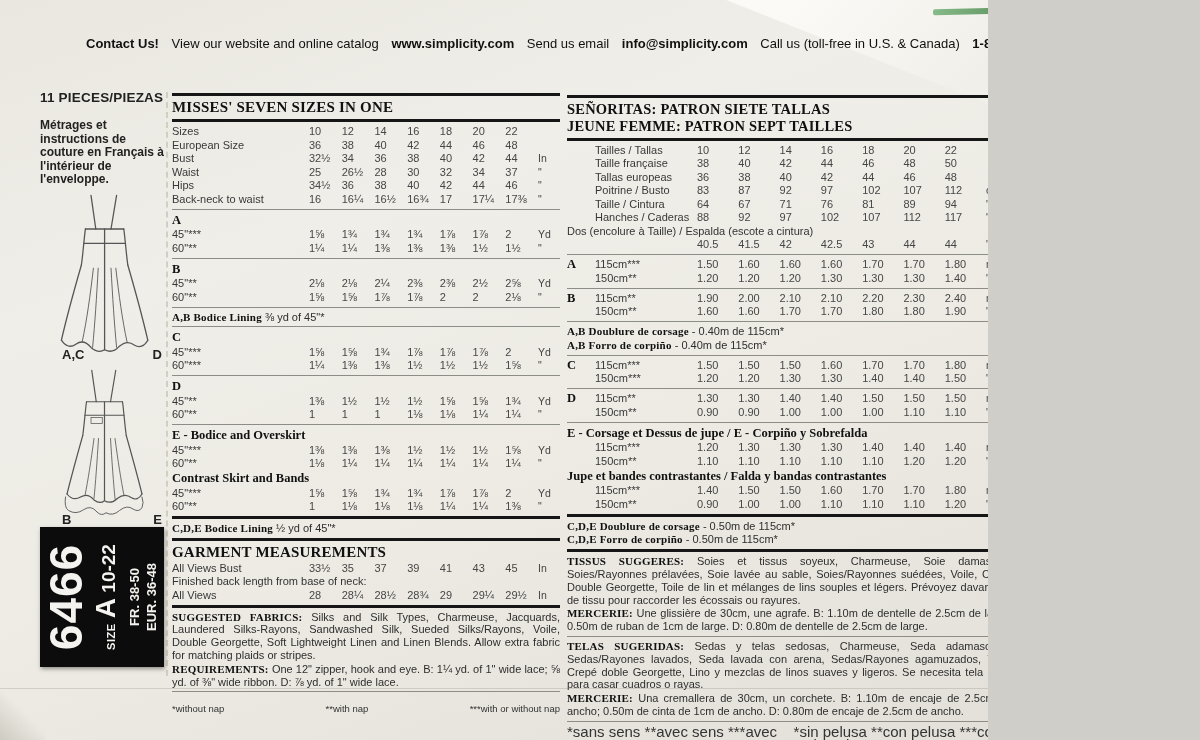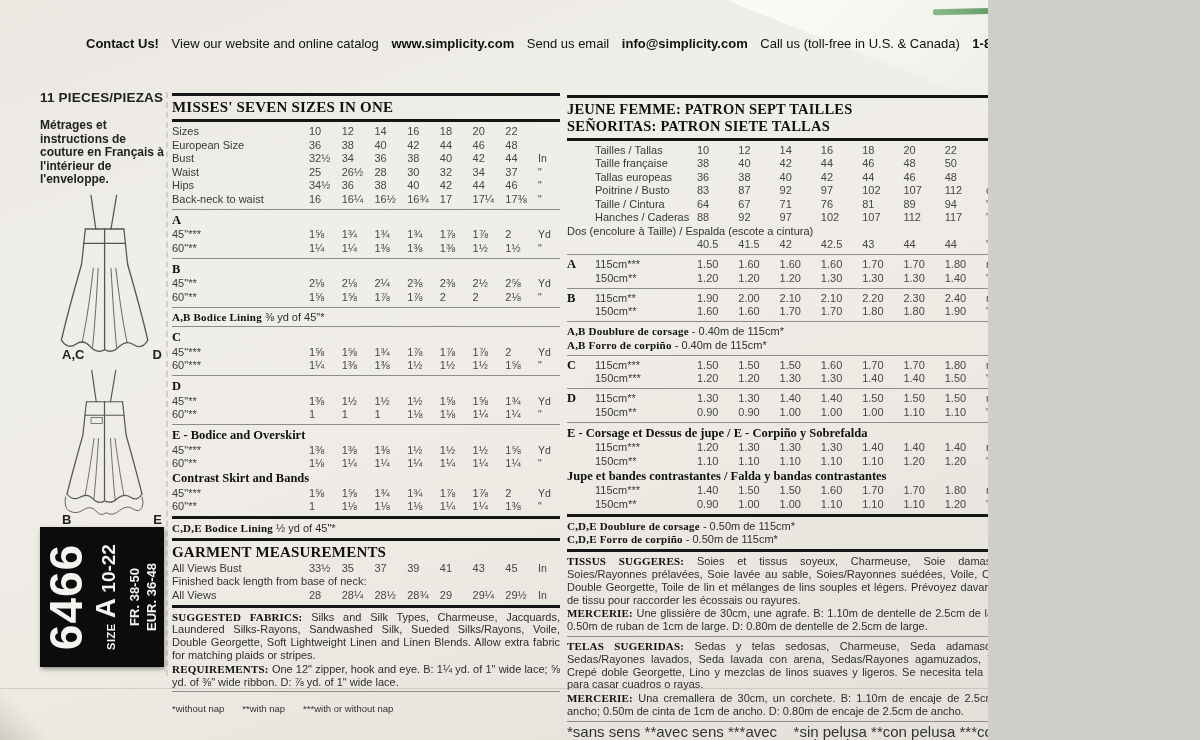--- a/index.html
+++ b/index.html
@@ -59,21 +59,21 @@
   .tr-plain{font-size:11px;color:#333;}
   .tr-row{display:grid;grid-template-columns:var(--seccol) var(--lblcol) repeat(7,1fr) var(--unitcol);
           align-items:baseline;color:#464646;}
   .tr-row .td{overflow:visible;white-space:nowrap;}
   .tr-row .sec{font-family:"Liberation Serif",serif;font-weight:bold;font-size:12.5px;color:#111;}
   .tr-row .lbl{color:#383838;}
   .eng .tr-row .lbl{grid-column:1 / 3;}
   .tr-row .unit{font-size:10.5px;color:#444;}
   .tr-para{text-align:justify;margin:1px 0;color:#2e2e2e;line-height:12.8px;}
   .tr-para .lead{font-family:"Liberation Serif",serif;font-weight:bold;color:#101010;letter-spacing:.2px;}
-  .tr-foot{display:flex;gap:18px;font-size:9.5px;color:#333;margin-top:10px;}
+  .tr-foot{display:flex;gap:18px;font-size:9.5px;color:#333;margin-top:10px;justify-content:space-between;}
   .tr-foot2{display:flex;justify-content:space-between;font-size:15px;color:#333;margin-top:2px;}
   .fr .tr-title{font-size:14.5px;line-height:16.5px;}
 </style>
 </head>
 <body>
 
 <div class="page">
 
   <div class="flap"></div>
   <div class="stitch-line"></div>
@@ -425,22 +425,22 @@
       <div class="tr tr-hr"></div>
       <div class="tr tr-foot">
         <span>*without nap</span>
         <span>**with nap</span>
         <span>***with or without nap</span>
       </div>
     </div>
 
   <div class="tablecol fr">
       <div class="tr tr-hr2"></div>
+      <div class="tr tr-title">SEÑORITAS: PATRON SIETE TALLAS</div>
       <div class="tr tr-title">JEUNE FEMME: PATRON SEPT TAILLES</div>
-      <div class="tr tr-title">SEÑORITAS: PATRON SIETE TALLAS</div>
       <div class="tr tr-hr2"></div>
       <div class="tr tr-row">
         <span class="td sec"></span>
         <span class="td lbl">Tailles / Tallas</span>
         <span class="td val">10</span>
         <span class="td val">12</span>
         <span class="td val">14</span>
         <span class="td val">16</span>
         <span class="td val">18</span>
         <span class="td val">20</span>

